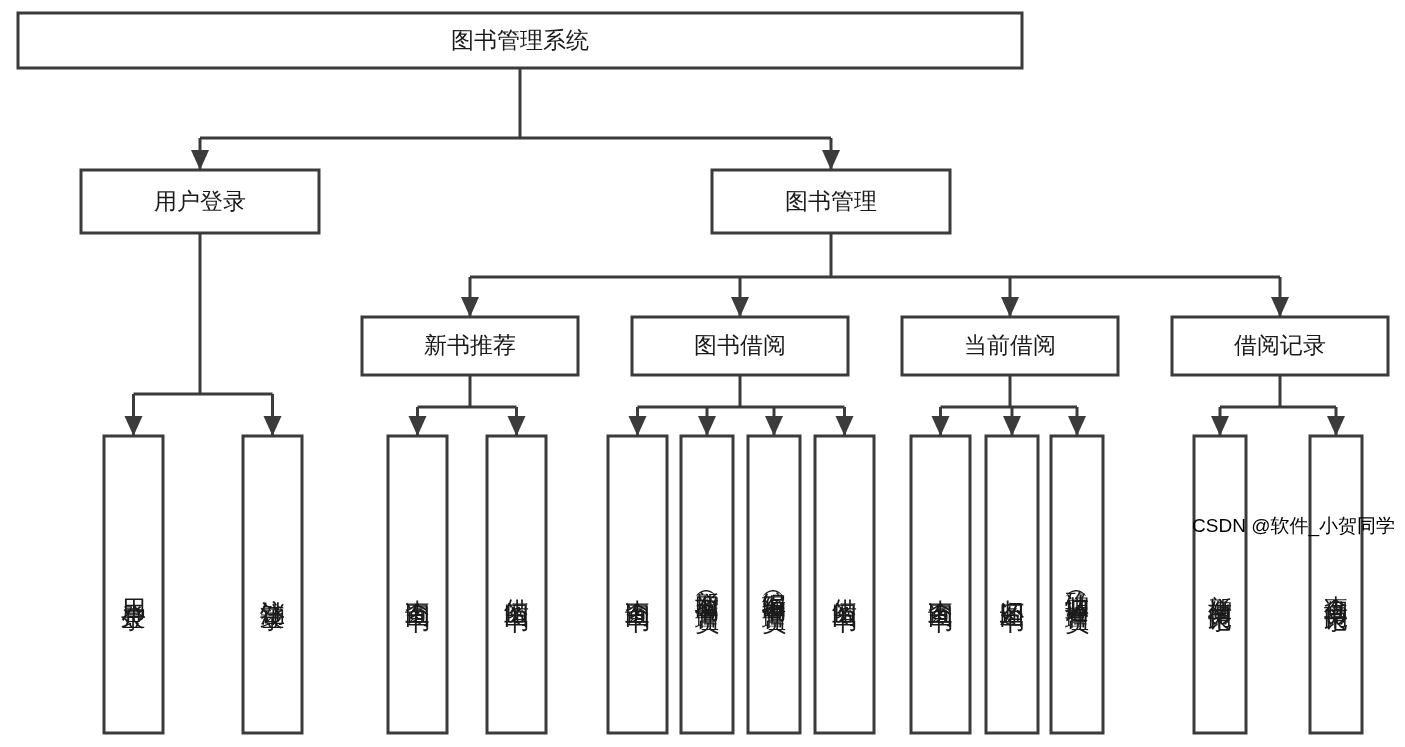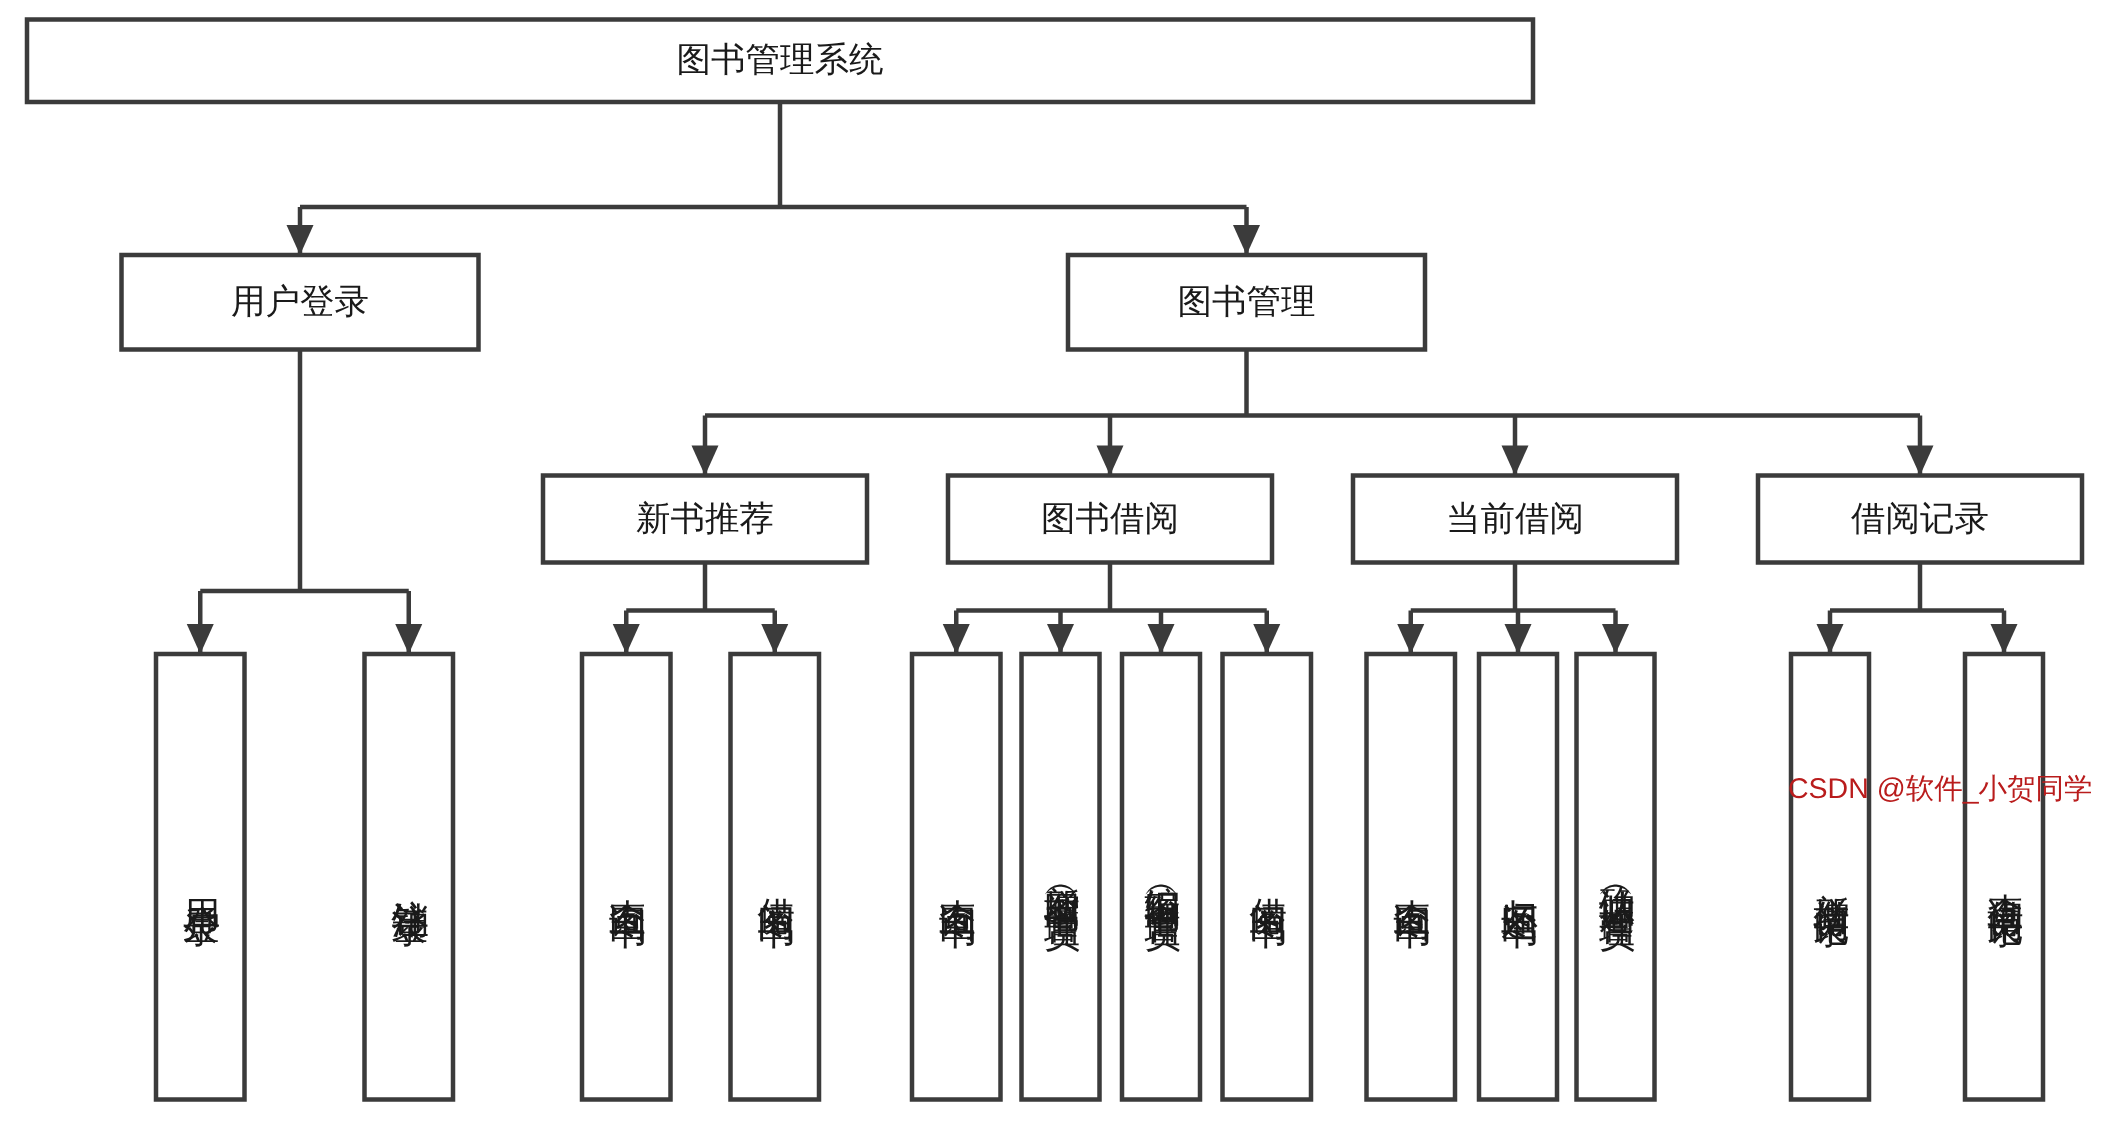--- a/index.html
+++ b/index.html
@@ -61,21 +61,21 @@
     justify-content: center;
     white-space: nowrap;
     pointer-events: none;
   }
   .watermark {
     position: absolute;
     right: 10px;
     bottom: 6px;
     font-family: "Liberation Sans", "DejaVu Sans", sans-serif;
     font-size: 19px;
-    color: #b91c1c;
+    color: #000000;
     white-space: nowrap;
   }
 </style>
 </head>
 <body>
 
 <div id="diagram-root">
   <svg class="diagram" viewBox="0 0 1405 747">
     <g id="connectors">
         <path d="M 520 68 L 520 138" class="conn"></path>

